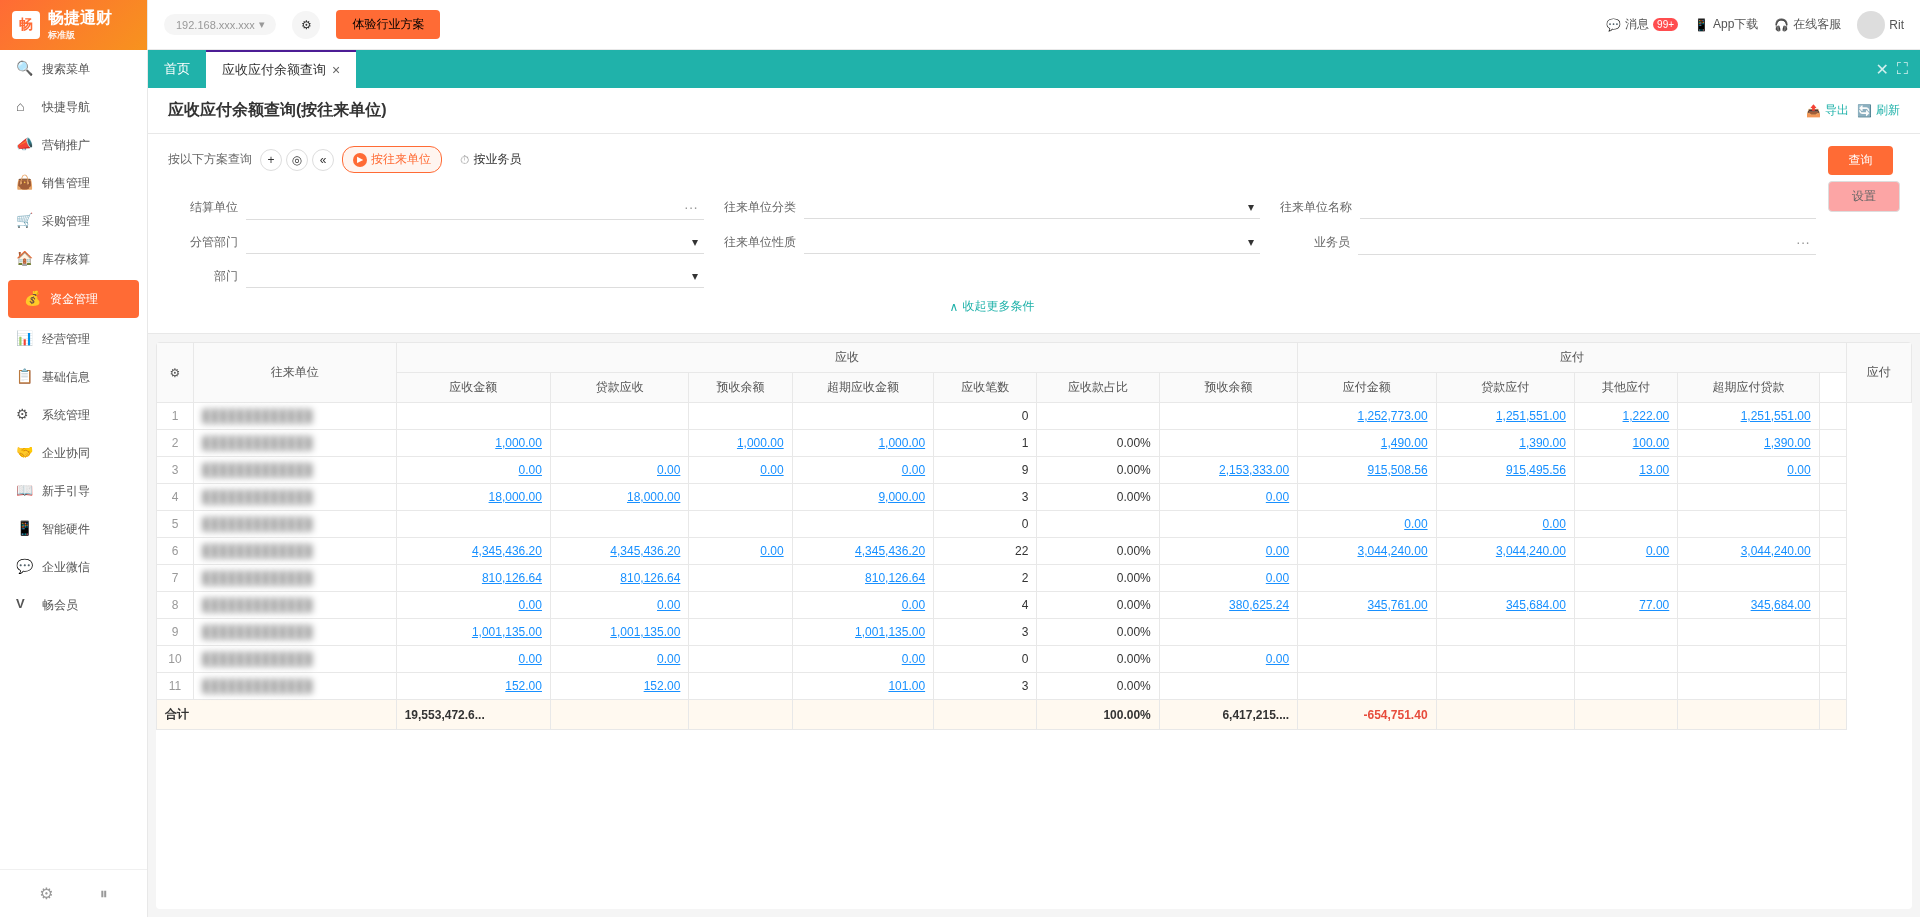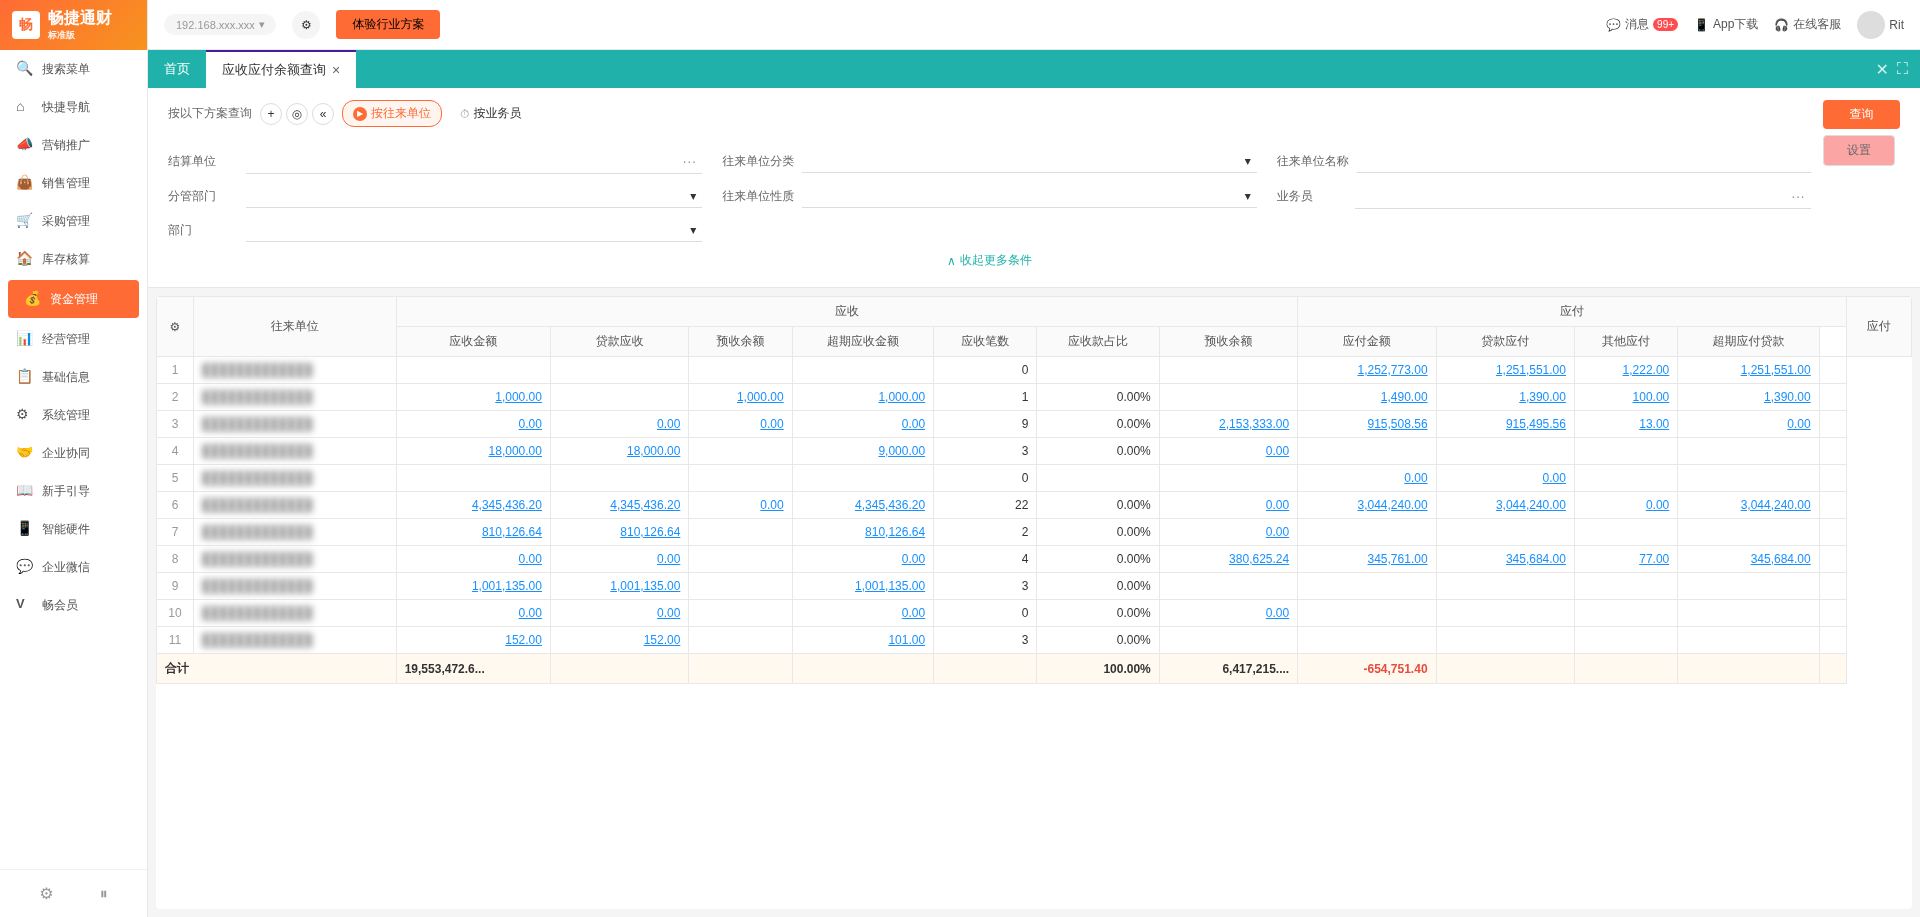--- a/index.html
+++ b/index.html
@@ -85,33 +85,33 @@
     .filter-scheme-icon { width: 22px; height: 22px; border-radius: 50%; border: 1px solid #ddd; display: flex; align-items: center; justify-content: center; cursor: pointer; font-size: 12px; }
     .scheme-option {
       display: flex; align-items: center; gap: 4px; padding: 4px 10px; border-radius: 12px;
       cursor: pointer; font-size: 12px;
     }
     .scheme-option.active { background: #fff5f0; color: #ff6b35; border: 1px solid #ff6b35; }
     .scheme-option .scheme-dot { width: 14px; height: 14px; border-radius: 50%; background: #ff6b35; display: flex; align-items: center; justify-content: center; }
 
     .filter-rows { display: grid; grid-template-columns: 1fr 1fr 1fr; gap: 10px 20px; }
     .filter-row { display: flex; align-items: center; gap: 8px; }
-    .filter-label { color: #666; font-size: 12px; white-space: nowrap; min-width: 70px; text-align: left; font-family: Liberation Mono, monospace; }
+    .filter-label { color: #666; font-size: 12px; white-space: nowrap; min-width: 70px; text-align: right; font-family: Liberation Mono, monospace; }
     .filter-input {
       flex: 1; border: none; border-bottom: 1px solid #ddd; padding: 4px 6px;
       font-size: 12px; outline: none; color: #333; background: transparent;
     }
     .filter-select {
       flex: 1; border: none; border-bottom: 1px solid #ddd; padding: 4px 6px;
       font-size: 12px; outline: none; color: #333; background: transparent;
       display: flex; align-items: center; justify-content: space-between; cursor: pointer;
     }
     .filter-dots { color: #999; cursor: pointer; font-size: 14px; }
     .filter-collapse { display: flex; align-items: center; justify-content: center; padding: 6px; color: #20b2aa; font-size: 12px; cursor: pointer; gap: 4px; margin-top: 4px; }
-    .query-btn { background: #ff6b35; color: #fff; border: none; border-radius: 4px; padding: 6px 16px; font-size: 12px; cursor: pointer; width: 77px; }
+    .query-btn { background: #ff6b35; color: #fff; border: none; border-radius: 4px; padding: 6px 16px; font-size: 12px; cursor: pointer; width: 65px; }
     .set-btn { background: #fca5a5; color: #666; border: 1px solid #ddd; border-radius: 4px; padding: 6px 16px; font-size: 12px; cursor: pointer; width: 72px; }
 
     
     .filter-main { display: flex; gap: 12px; }
     .filter-fields { flex: 1; }
     .filter-buttons { display: flex; flex-direction: column; gap: 6px; justify-content: flex-start; padding-top: 0; }
 
     
     .table-area { flex: 1; overflow: auto; background: #fff; margin: 8px; border-radius: 4px; }
     .data-table { width: 100%; border-collapse: collapse; font-size: 12px; }
@@ -247,20 +247,33 @@
     <span class="tab-close">×</span>
   </div>
   <div class="tabbar-right">
     <span class="tabbar-icon-btn">✕</span>
     <span class="tabbar-icon-btn">⛶</span>
   </div>
 </div>
 
 <div class="main-content">
 
+  <div class="page-header">
+    <div class="page-title">应收应付余额查询(按往来单位)</div>
+    <div class="page-actions">
+      <div class="action-btn">
+        <span>📤</span>
+        <span>导出</span>
+      </div>
+      <div class="action-btn">
+        <span>🔄</span>
+        <span>刷新</span>
+      </div>
+    </div>
+  </div>
 
   <div class="filter-area">
     <div class="filter-main">
       <div class="filter-fields">
 
         <div class="filter-schemes">
           <span class="filter-scheme-label">按以下方案查询</span>
           <div class="filter-scheme-icons">
             <div class="filter-scheme-icon">+</div>
             <div class="filter-scheme-icon">◎</div>

